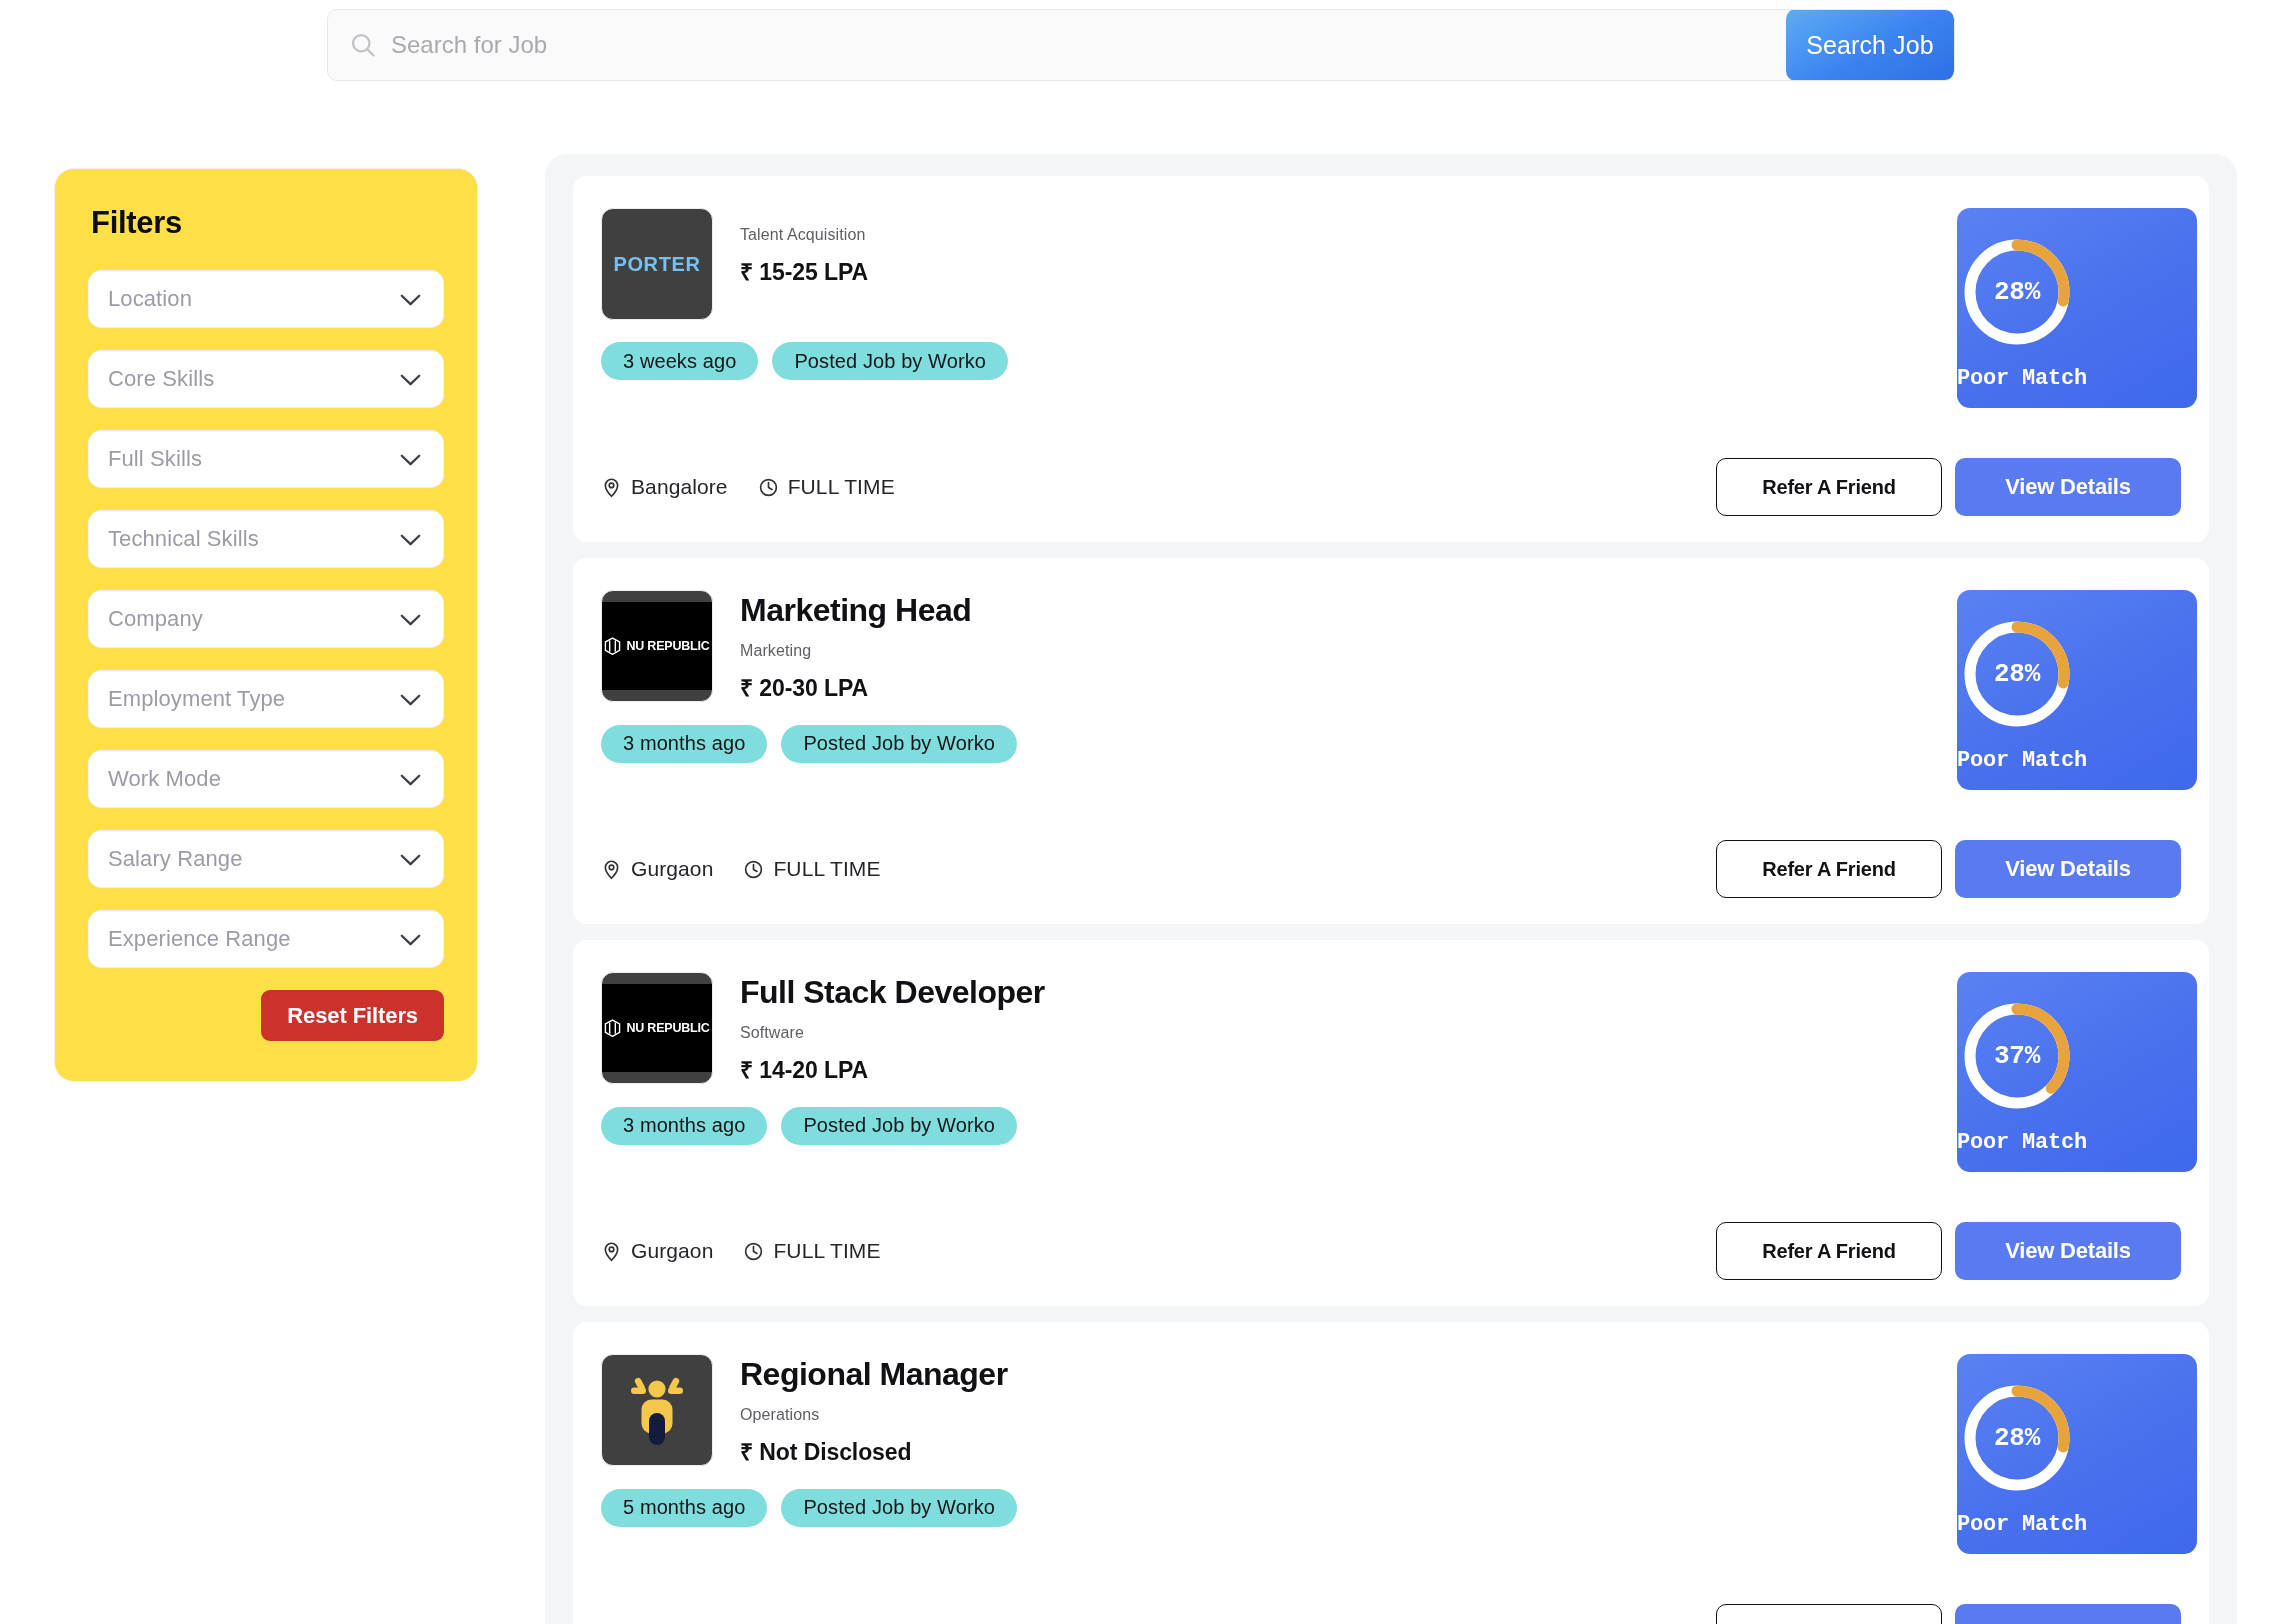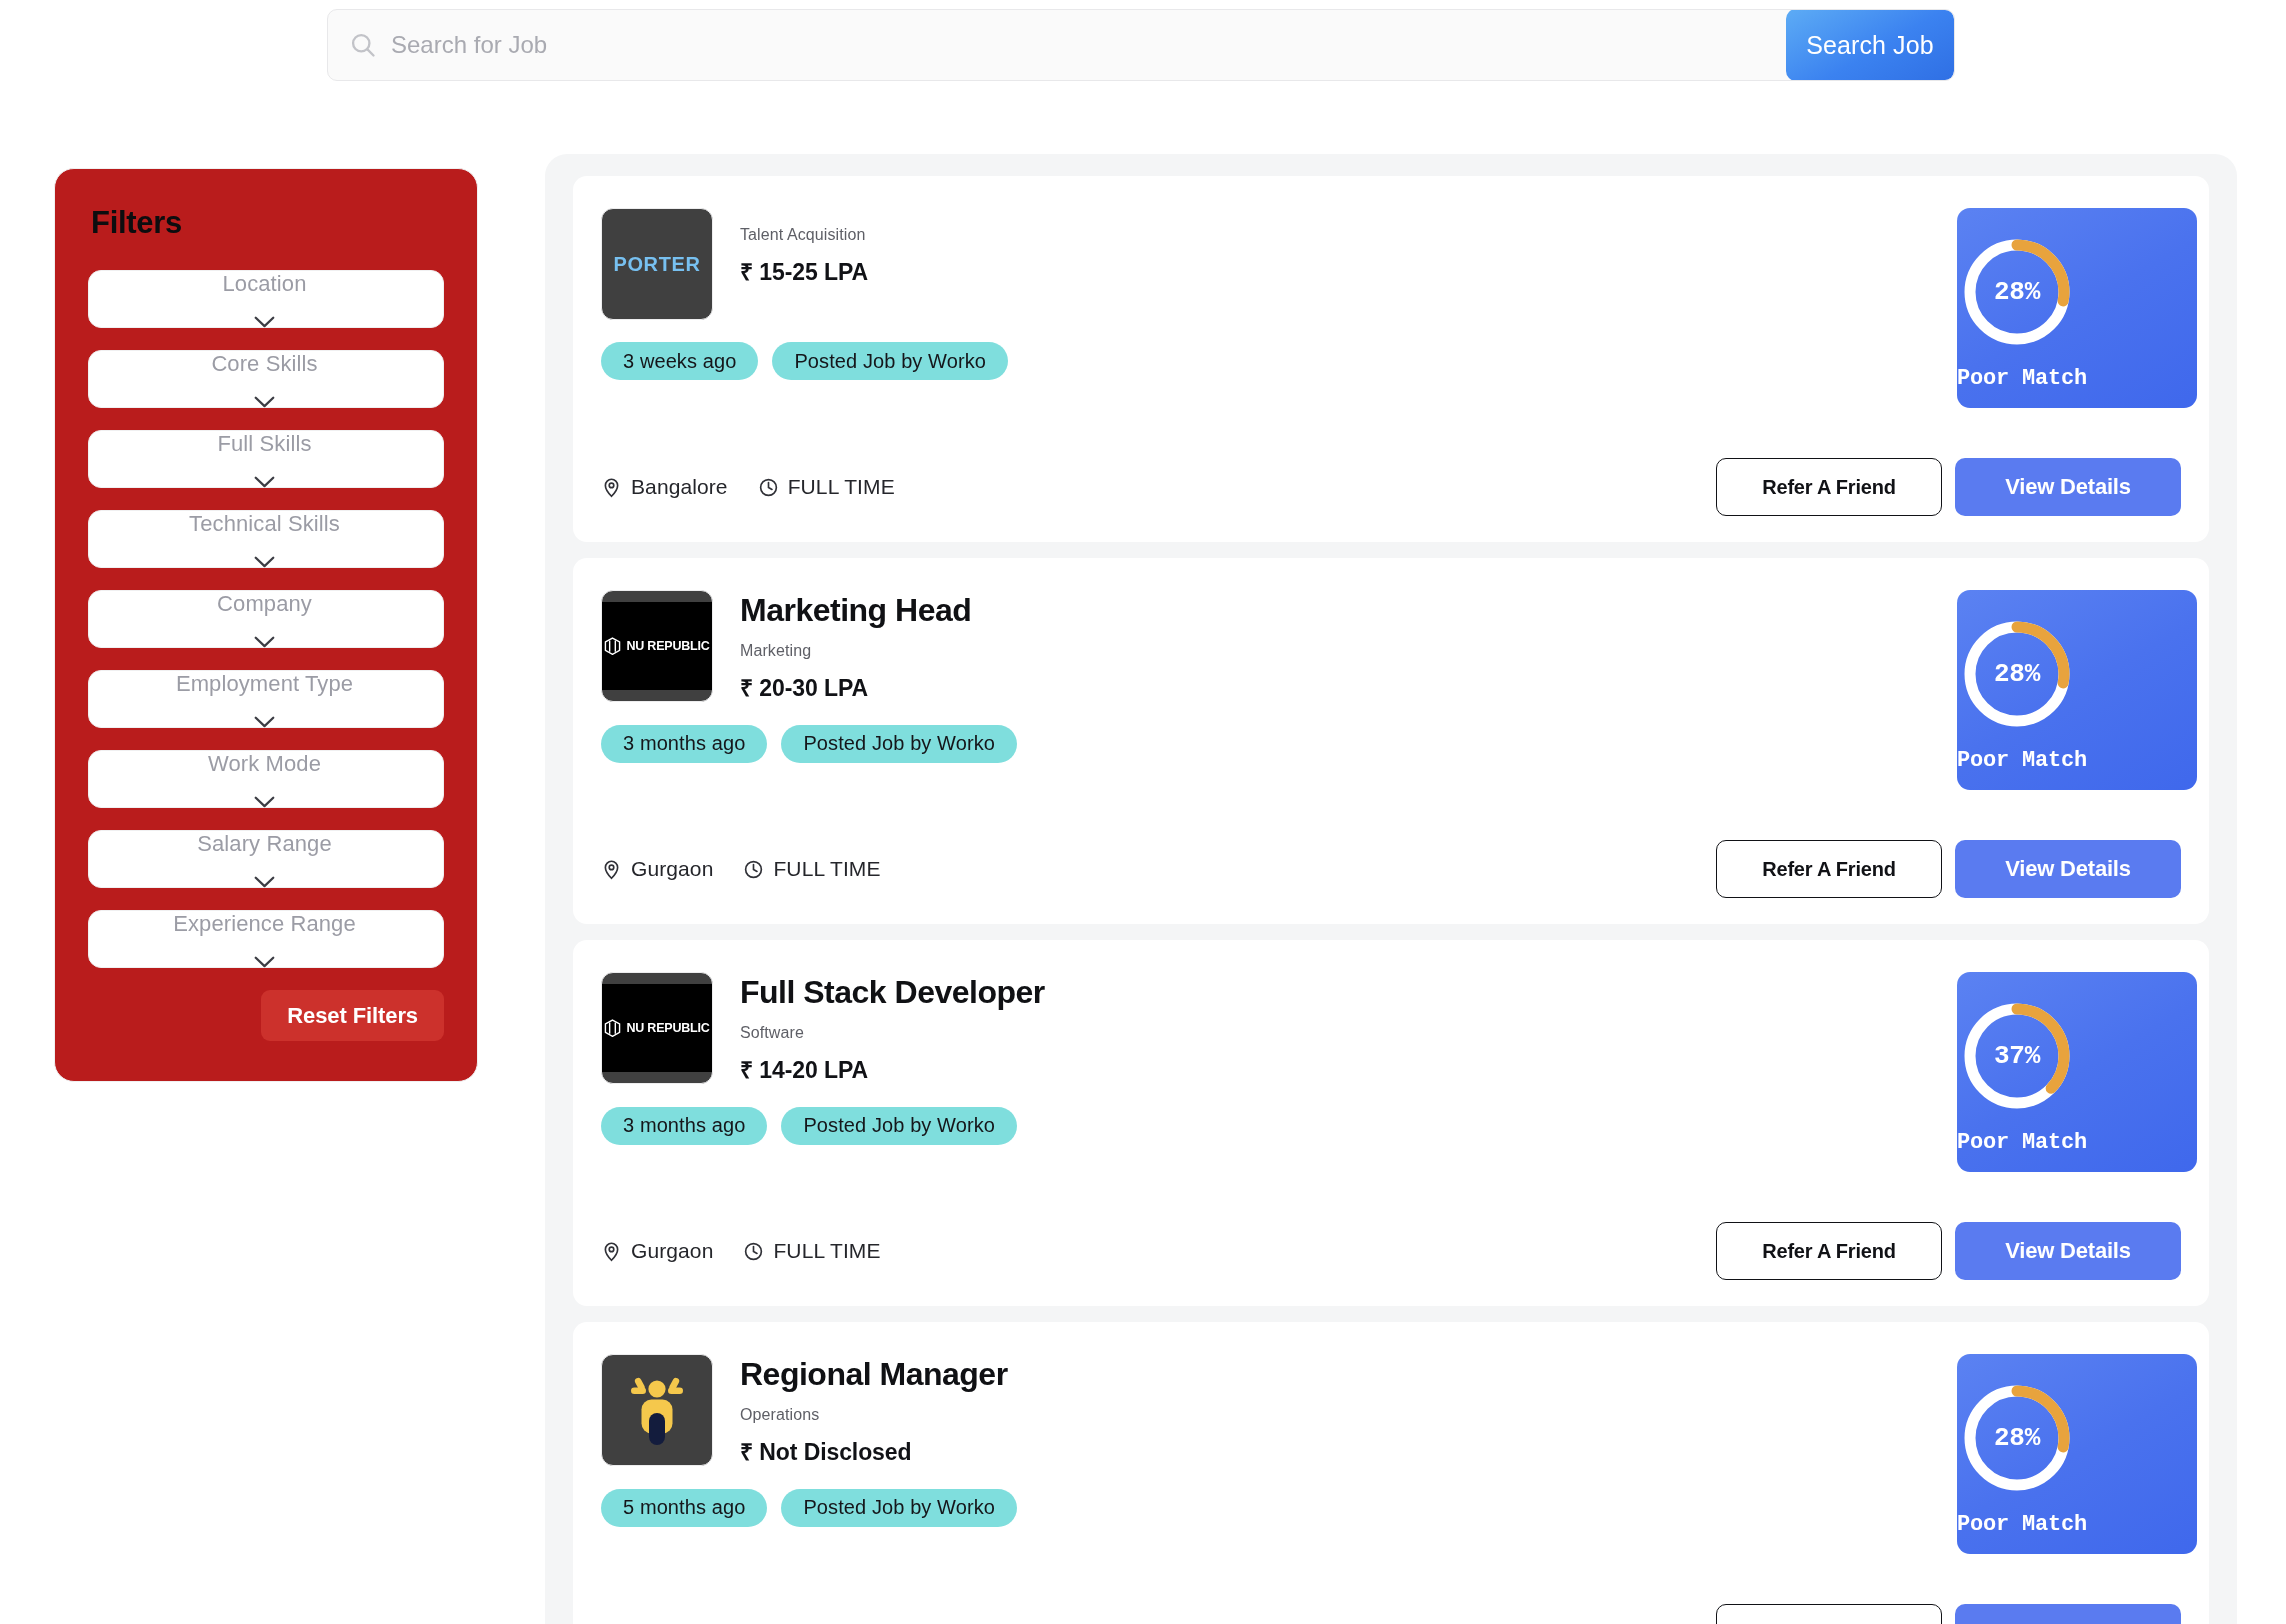--- a/index.html
+++ b/index.html
@@ -58,21 +58,21 @@
     letter-spacing: .1px;
     cursor: pointer;
   }
 
   
   .filters-panel {
     position: absolute;
     left: 54px;
     top: 168px;
     width: 424px;
-    background: #b91c1c;
+    background: #fde047;
     border: 1px solid #f0f0f1;
     border-radius: 20px;
     padding: 36px 33px 40px 33px;
   }
   .filters-title {
     font-size: 31px;
     font-weight: 700;
     color: #0d0d0f;
     margin-left: 3px;
     margin-bottom: 29px;
@@ -82,21 +82,20 @@
     height: 58px;
     background: #ffffff;
     border: 1px solid #f0f0f1;
     border-radius: 13px;
     display: flex;
     align-items: center;
     justify-content: space-between;
     padding: 0 22px 0 19px;
     margin-bottom: 22px;
     cursor: pointer;
-    flex-direction: column;
   }
   .filter-label {
     font-size: 22px;
     color: #9b9ca5;
     letter-spacing: .1px;
   }
   .chev {
     width: 21px;
     height: 13px;
     flex: 0 0 auto;

